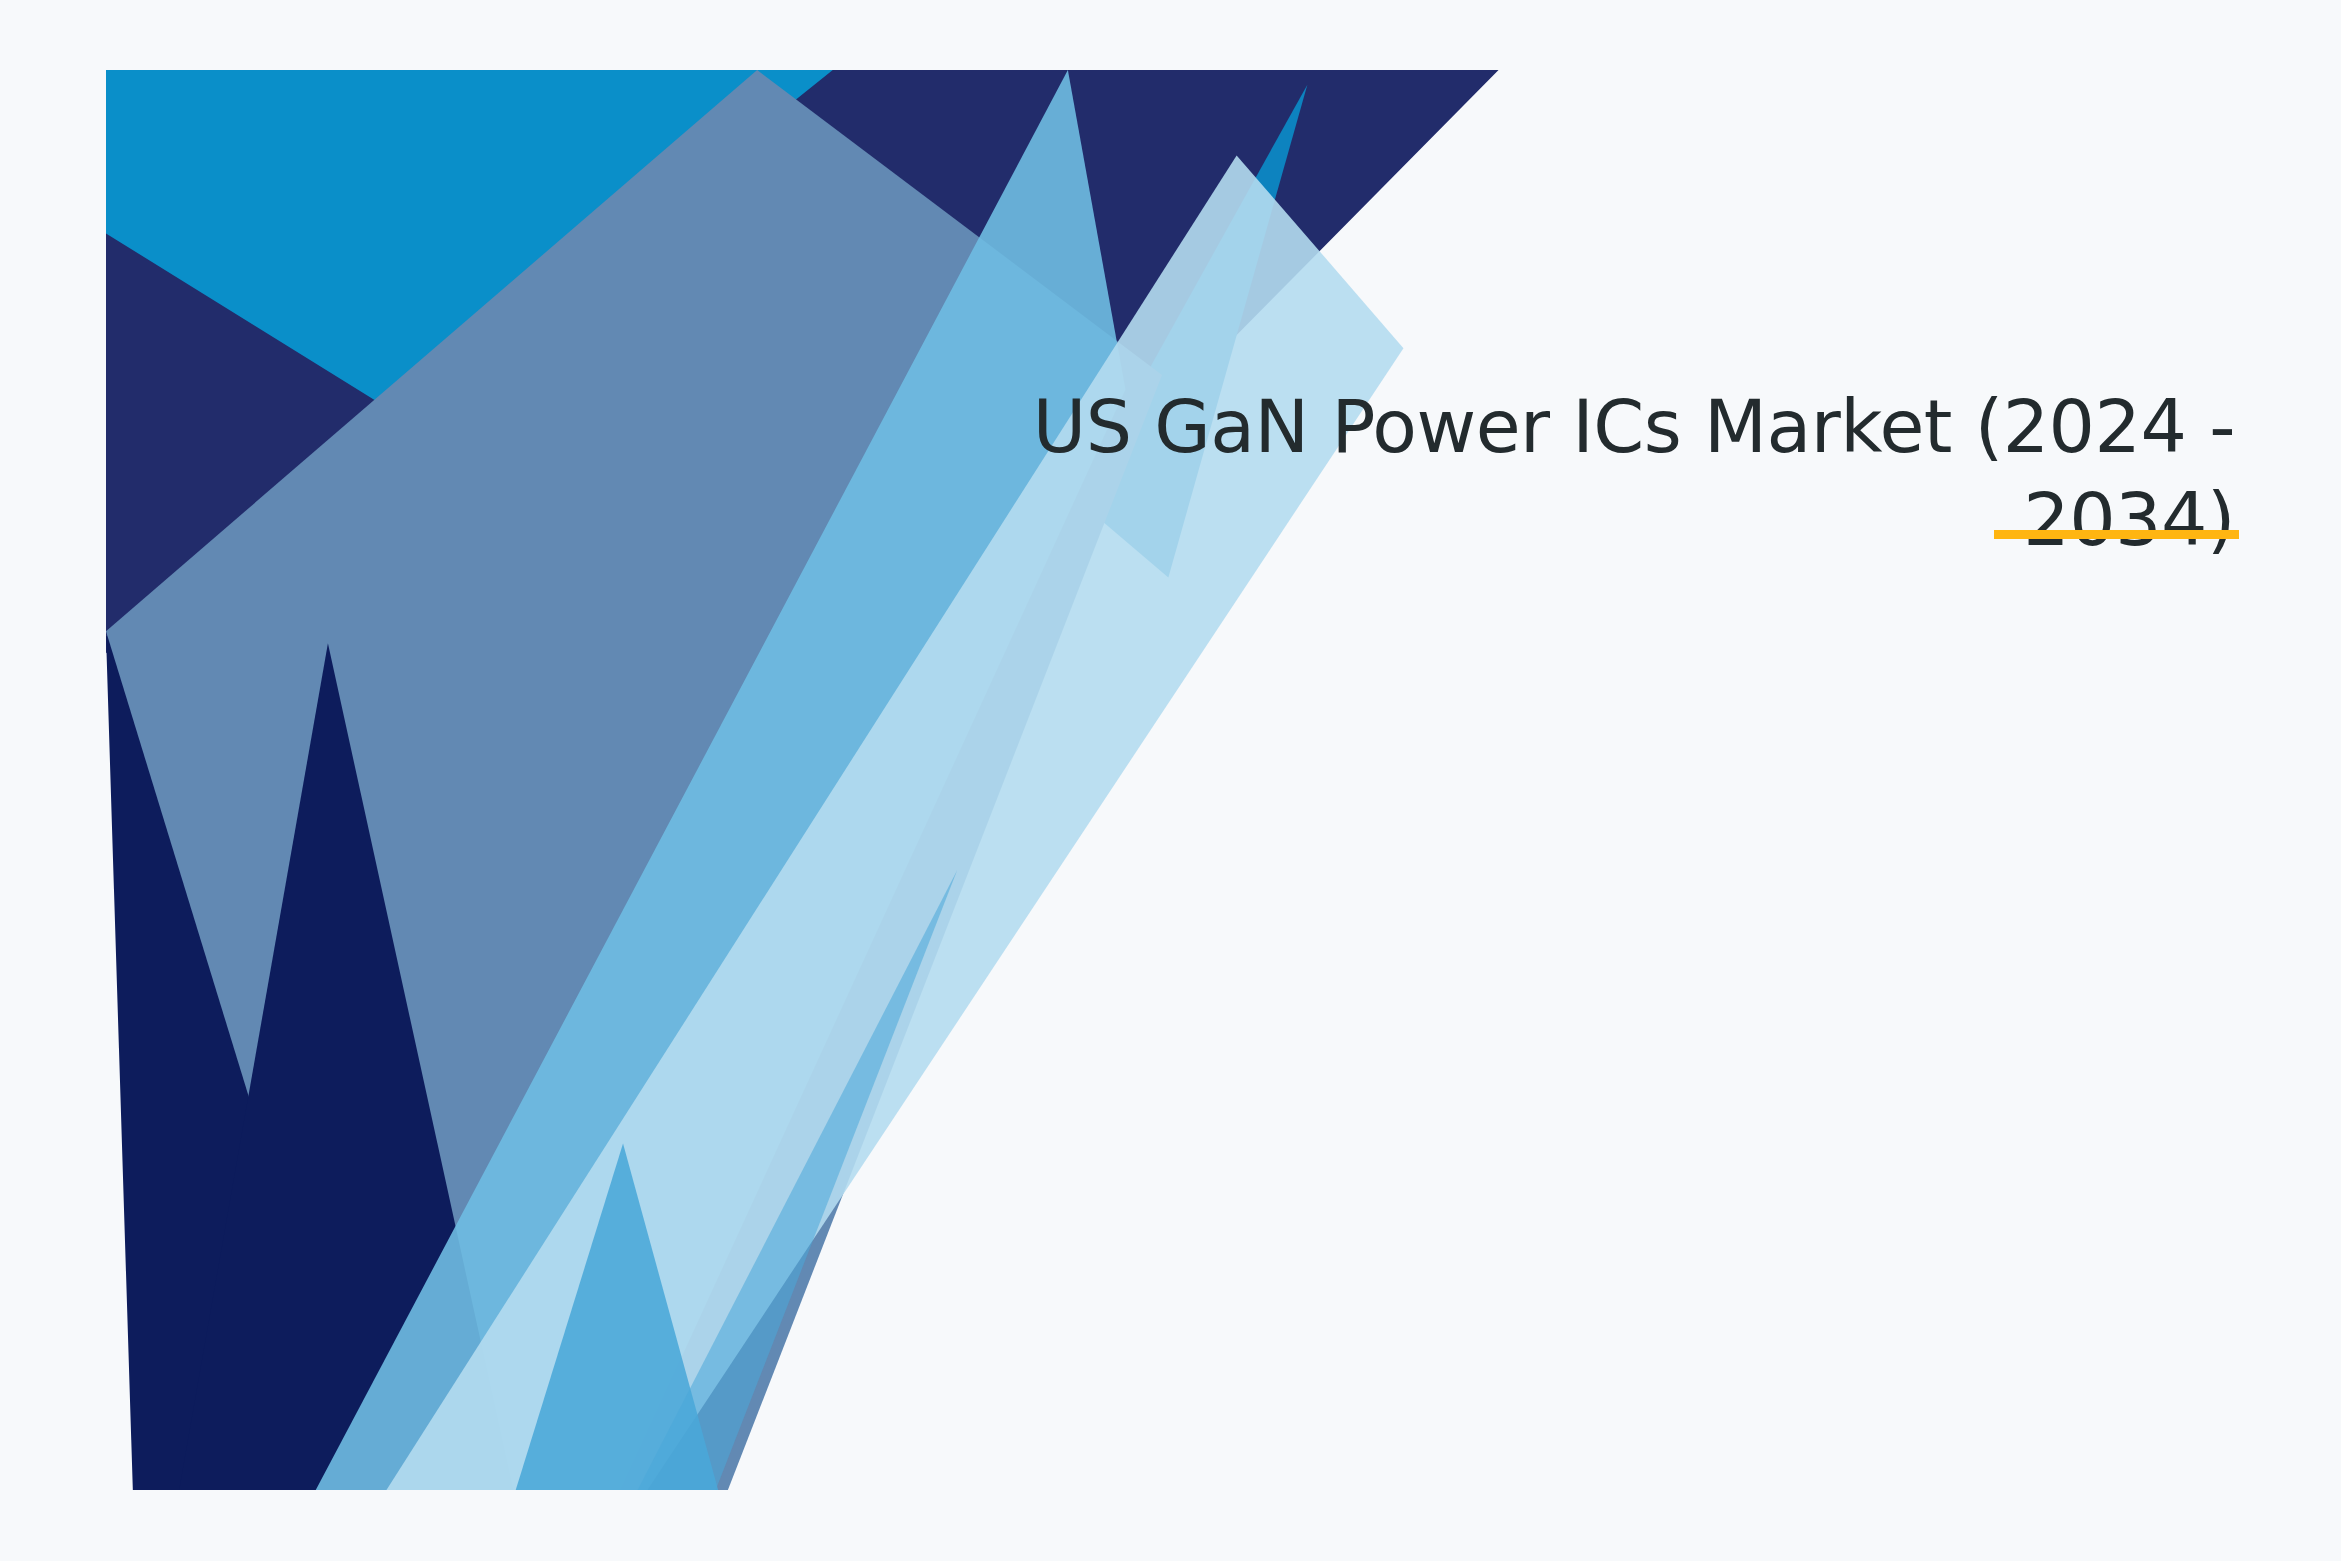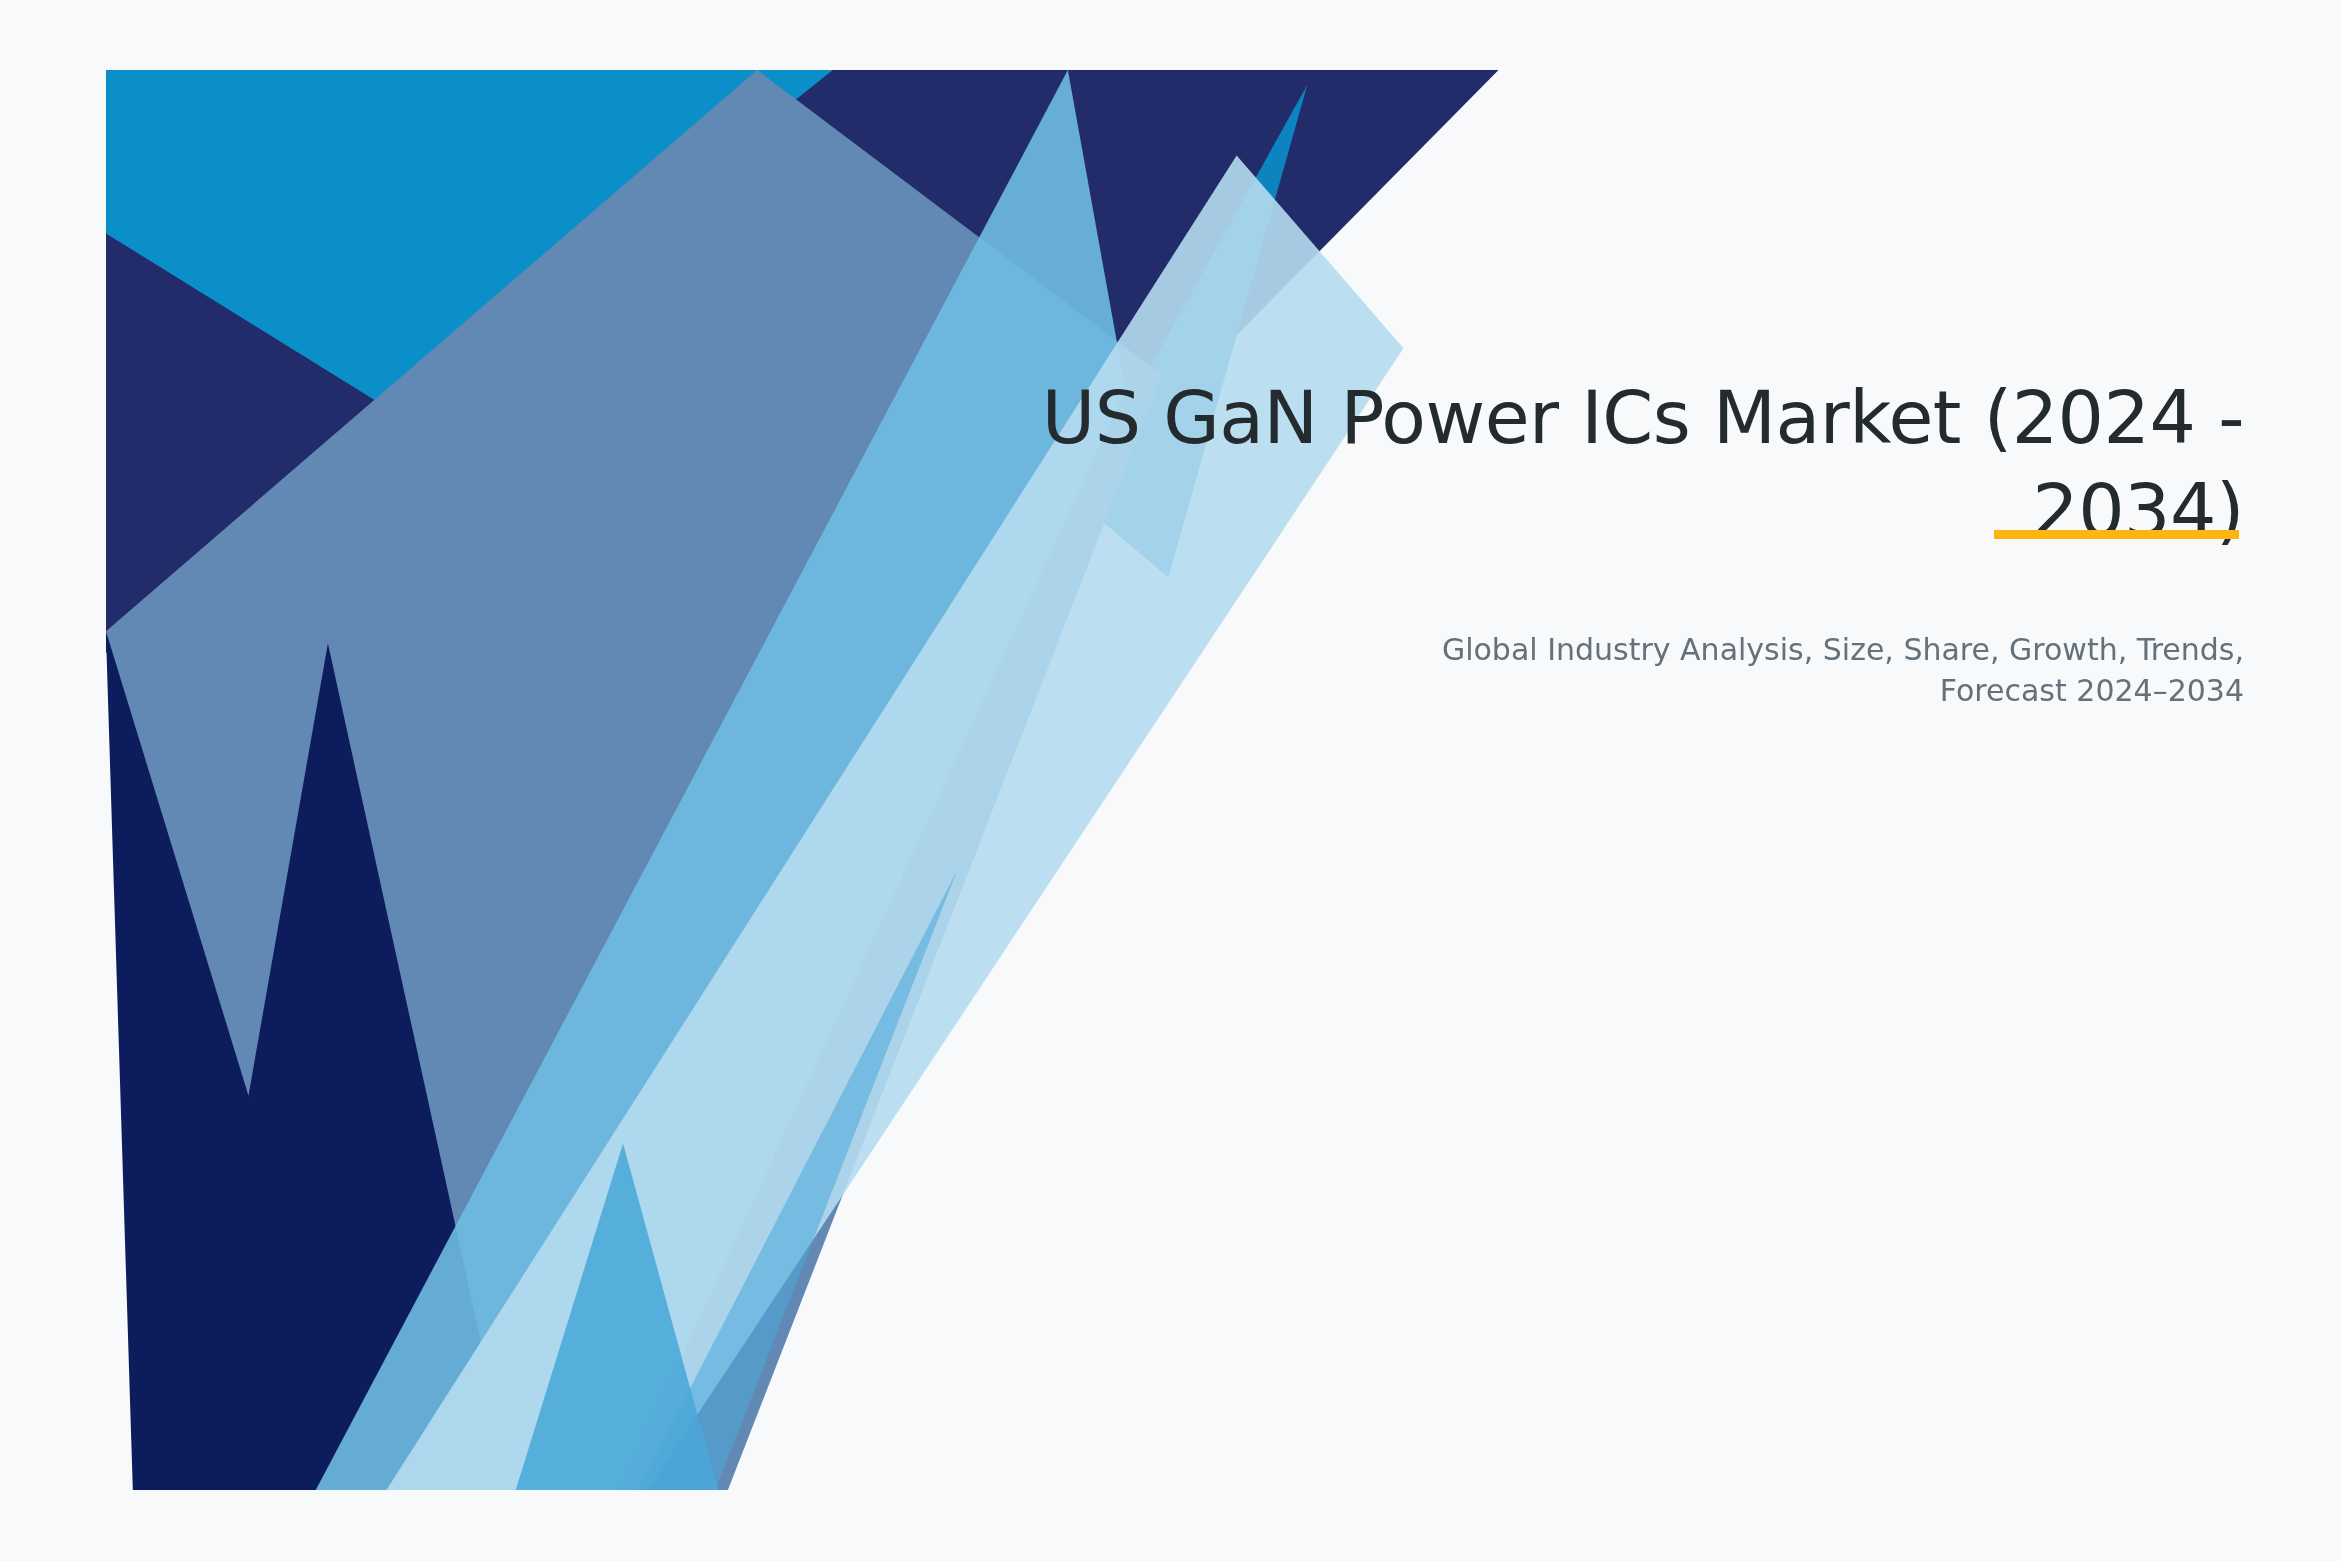--- a/index.html
+++ b/index.html
@@ -33,21 +33,21 @@
     top: 371px;
     width: 1317px;
     text-align: right;
   }
   #title {
     font-size: 73px;
     line-height: 1.28;
     color: #232b2e;
     font-weight: 400;
     letter-spacing: -0.5px;
-    margin: 0;
+    margin: 9px;
   }
   #title-rule {
     position: absolute;
     left: 1994px;
     top: 530px;
     width: 245px;
     height: 8.8px;
     background: #ffb511;
   }
   #subtitle {
@@ -99,16 +99,15 @@
       </g>
     </svg>
   </div>
 
   <div id="text-block">
     <h1 id="title">US GaN Power ICs Market (2024 - 2034)</h1>
   </div>
 
   <div id="title-rule"></div>
 
-  <p id="subtitle">Global Industry Analysis, Size, Share, Growth, Trends, Forecast 2024–2034</p>
 
 </div>
 
 
 </body></html>

